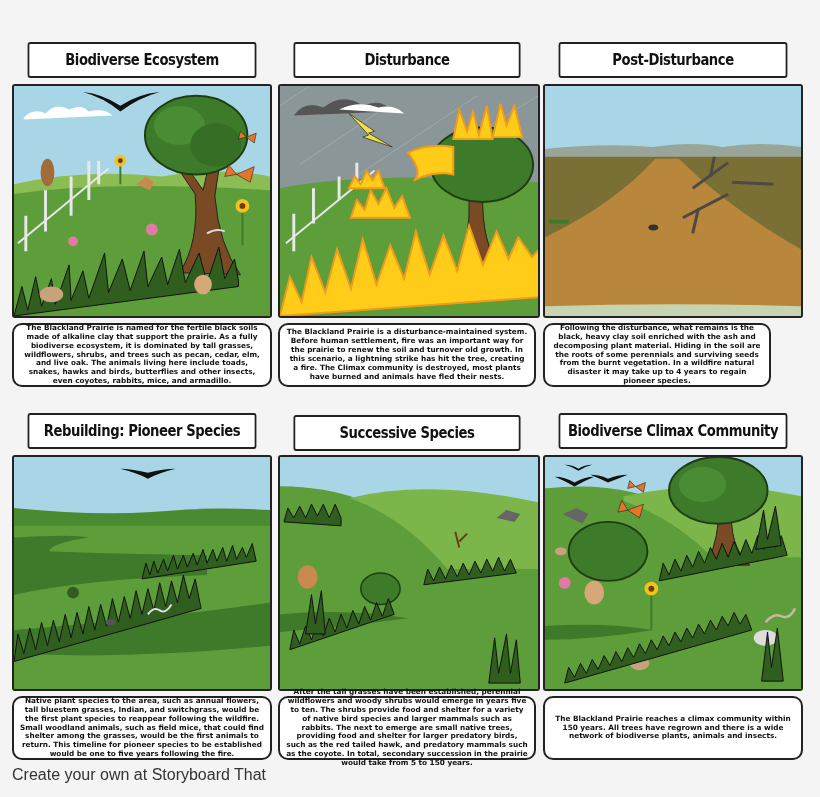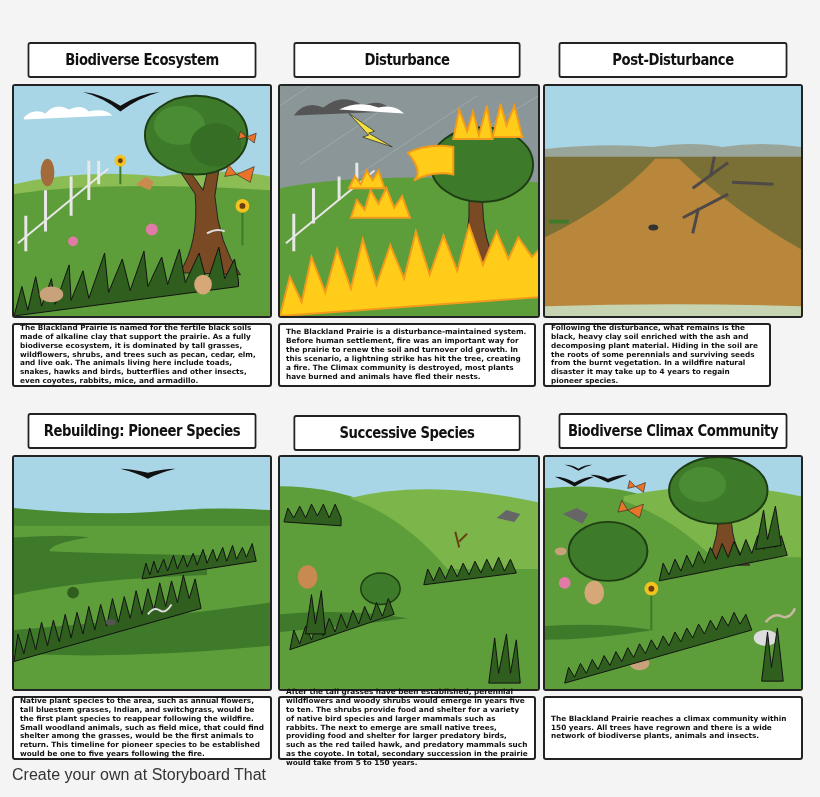--- a/index.html
+++ b/index.html
@@ -12,23 +12,23 @@
     font-family: "DejaVu Sans", sans-serif; font-weight: bold;
     font-size: 15px; color: #111; letter-spacing: -0.5px;
     transform: scaleX(0.88);
   }
   .scene {
     position: absolute; border: 2px solid #222; border-radius: 3px;
     overflow: hidden; background: #a8d6e6;
   }
   .scene svg { position: absolute; left: 0; top: 0; width: 100%; height: 100%; }
   .caption {
-    position: absolute; background: #fff; border: 2px solid #222; border-radius: 3px;
+    position: absolute; background: #fff; border: 2px solid #222; border-radius: 10px;
     display: flex; align-items: center; justify-content: center;
-    padding: 2px 6px; text-align: left;
+    padding: 2px 6px; text-align: center;
     font-family: "DejaVu Sans", sans-serif; font-weight: bold;
     font-size: 7.3px; line-height: 1.22; color: #111;
   }
   .footer {
     position: absolute; left: 12px; top: 766px;
     font-family: "Liberation Sans", sans-serif; font-size: 16px; color: #333;
   }
 </style>
 </head>
 <body>

